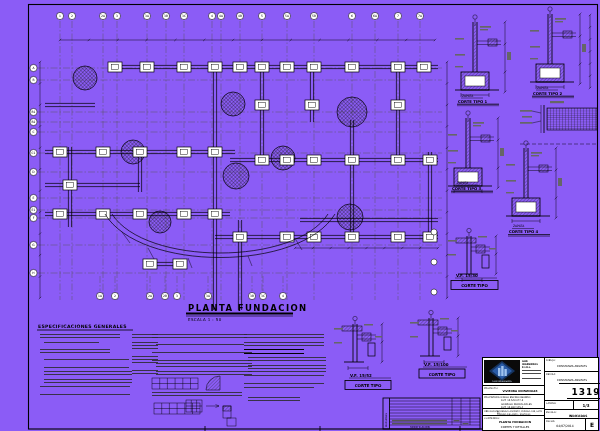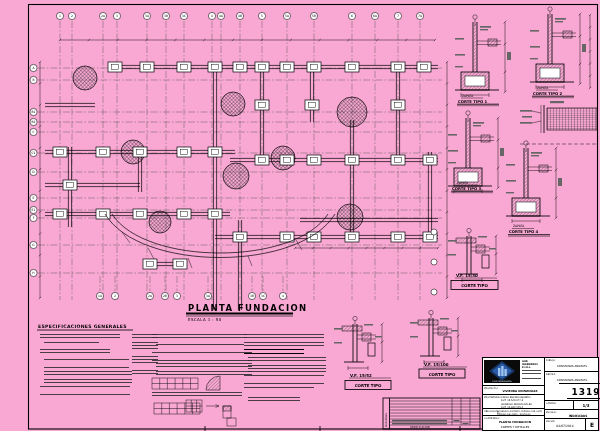--- a/index.html
+++ b/index.html
@@ -1,16 +1,16 @@
 <!DOCTYPE html>
 <html><head>
 <meta charset="utf-8">
 <style>
   html,body{margin:0;padding:0;background:#fff;}
-  .sheet{position:relative;width:600px;height:431px;background:#f9a8d4;overflow:hidden;
+  .sheet{position:relative;width:600px;height:431px;background:#8b5cf6;overflow:hidden;
          font-family:"DejaVu Sans","Liberation Sans",sans-serif;}
   svg text{font-family:"DejaVu Sans","Liberation Sans",sans-serif;}
   .grid{stroke:#555;stroke-width:.45;stroke-dasharray:7 2 1.5 2;fill:none}
   .wall{stroke:#000;stroke-width:.7;fill:none}
   .thin{stroke:#000;stroke-width:.45;fill:none}
   .med{stroke:#000;stroke-width:.85;fill:none}
   .bub{fill:#fff;stroke:#000;stroke-width:.55}
   .bubt{font-size:3px;text-anchor:middle;fill:#000}
   .pad{fill:#fff;stroke:#000;stroke-width:.7}
   .padi{fill:none;stroke:#000;stroke-width:.45}

